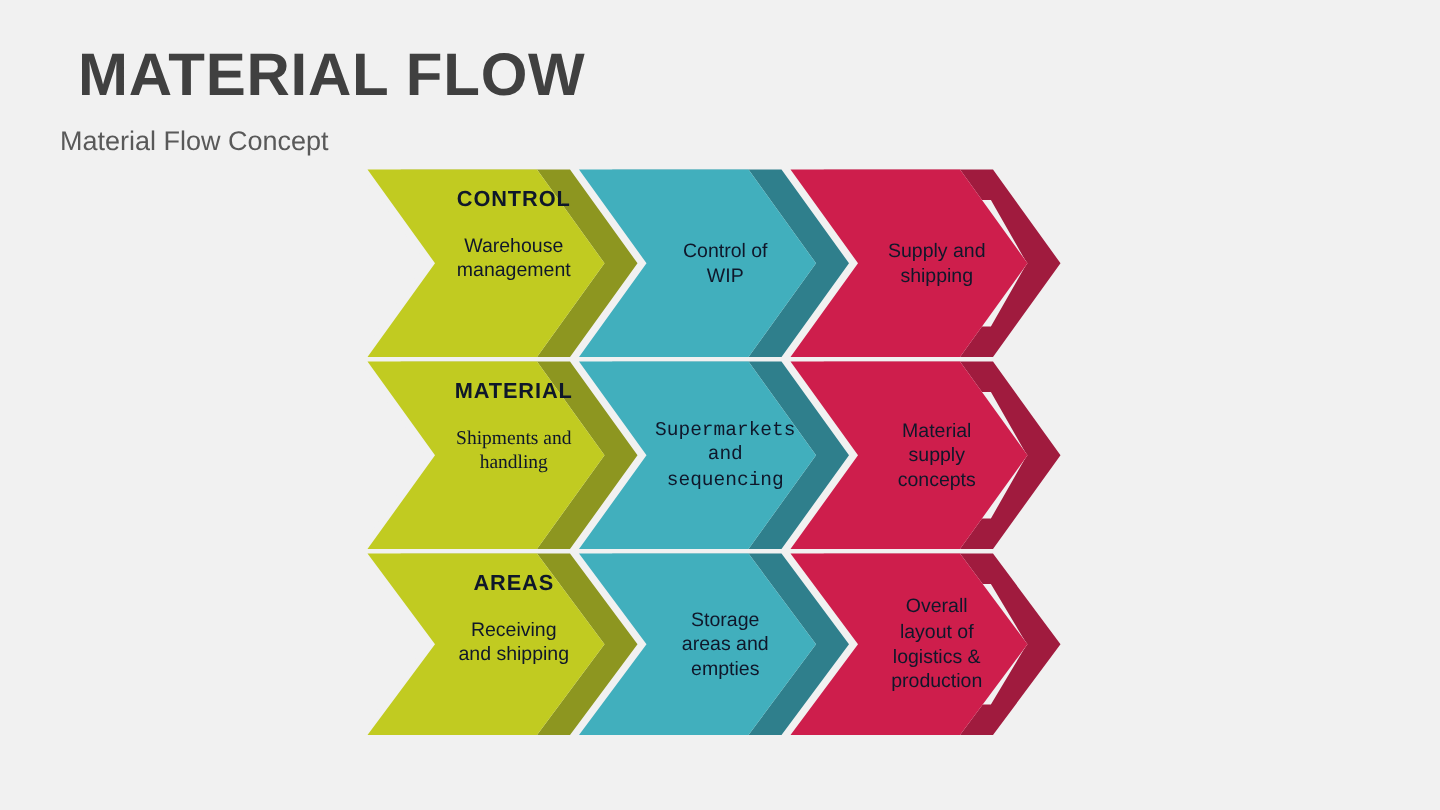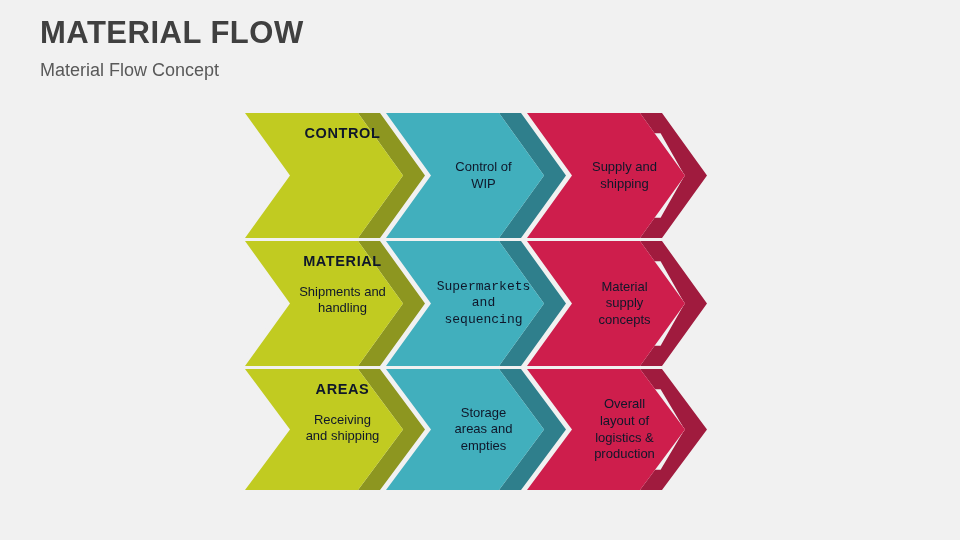--- a/index.html
+++ b/index.html
@@ -17,26 +17,26 @@
   }
 
   
   #slide-header {
     position: absolute;
     left: 40px;
     top: 16px;
     width: 700px;
   }
   #page-title {
-    font-size: 31px;
+    font-size: 40px;
     font-weight: bold;
     color: #404040;
     letter-spacing: 0.5px;
     line-height: 1.1;
-    margin: 0;
+    margin: 12px;
     white-space: nowrap;
   }
   #page-subtitle {
     font-size: 18px;
     font-weight: normal;
     color: #595959;
     margin: 10px 0 0 0;
     line-height: 1.2;
   }
 
@@ -136,36 +136,37 @@
       </div>
     </div>
     <div class="cell-text" style="left: 574px; width: 101px; top: 158.9px;">
       <div>
         <div class="cell-body">Supply and<br>shipping</div>
       </div>
     </div>
     <div class="cell-text" style="left: 292px; width: 101px; top: 125px;">
       <div>
         <div class="cell-head">CONTROL</div>
+        <div class="cell-body" style="margin-top: 14px;">Warehouse<br>management</div>
       </div>
     </div>
     <div class="cell-text" style="left: 574px; width: 101px; top: 278.6px;">
       <div>
         <div class="cell-body">Material<br>supply<br>concepts</div>
       </div>
     </div>
     <div class="cell-text" style="left: 433px; width: 101px; top: 278.6px; font-family: Liberation Mono, monospace;">
       <div>
         <div class="cell-body">Supermarkets<br>and<br>sequencing</div>
       </div>
     </div>
     <div class="cell-text" style="left: 292px; width: 101px; top: 253px;">
       <div>
         <div class="cell-head">MATERIAL</div>
-        <div class="cell-body" style="margin-top: 14px;">Shipments and<br>handling</div>
+        <div class="cell-body" style="margin-top: 14px; font-family: Liberation Serif, serif;">Shipments and<br>handling</div>
       </div>
     </div>
     <div class="cell-text" style="left: 574px; width: 101px; top: 396.3px;">
       <div>
         <div class="cell-body">Overall<br>layout of<br>logistics &amp;<br>production</div>
       </div>
     </div>
     <div class="cell-text" style="left: 433px; width: 101px; top: 404.6px;">
       <div>
         <div class="cell-body">Storage<br>areas and<br>empties</div>

